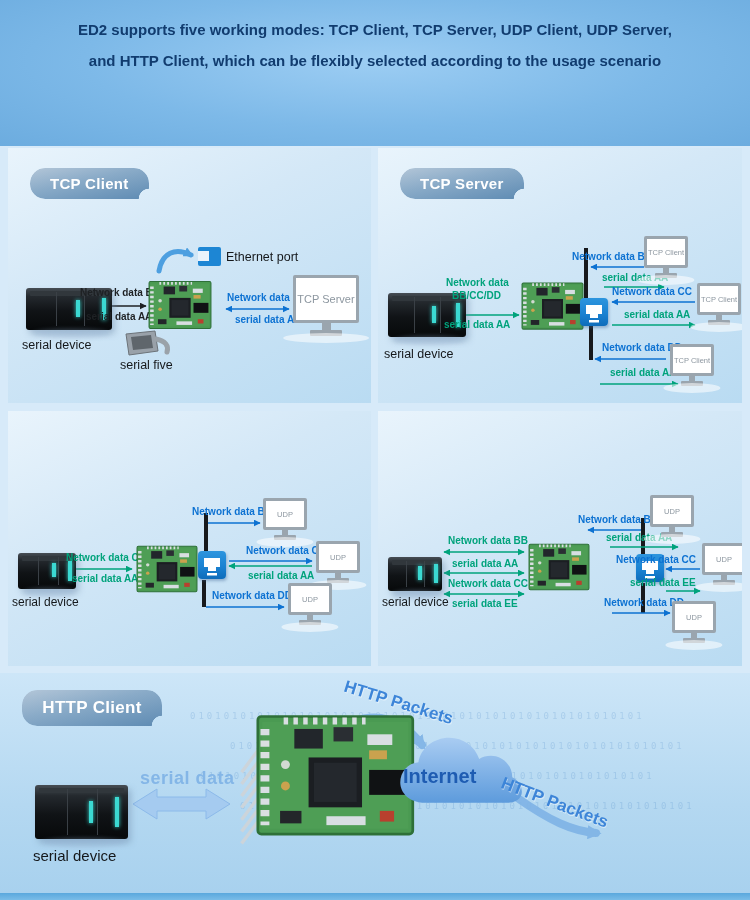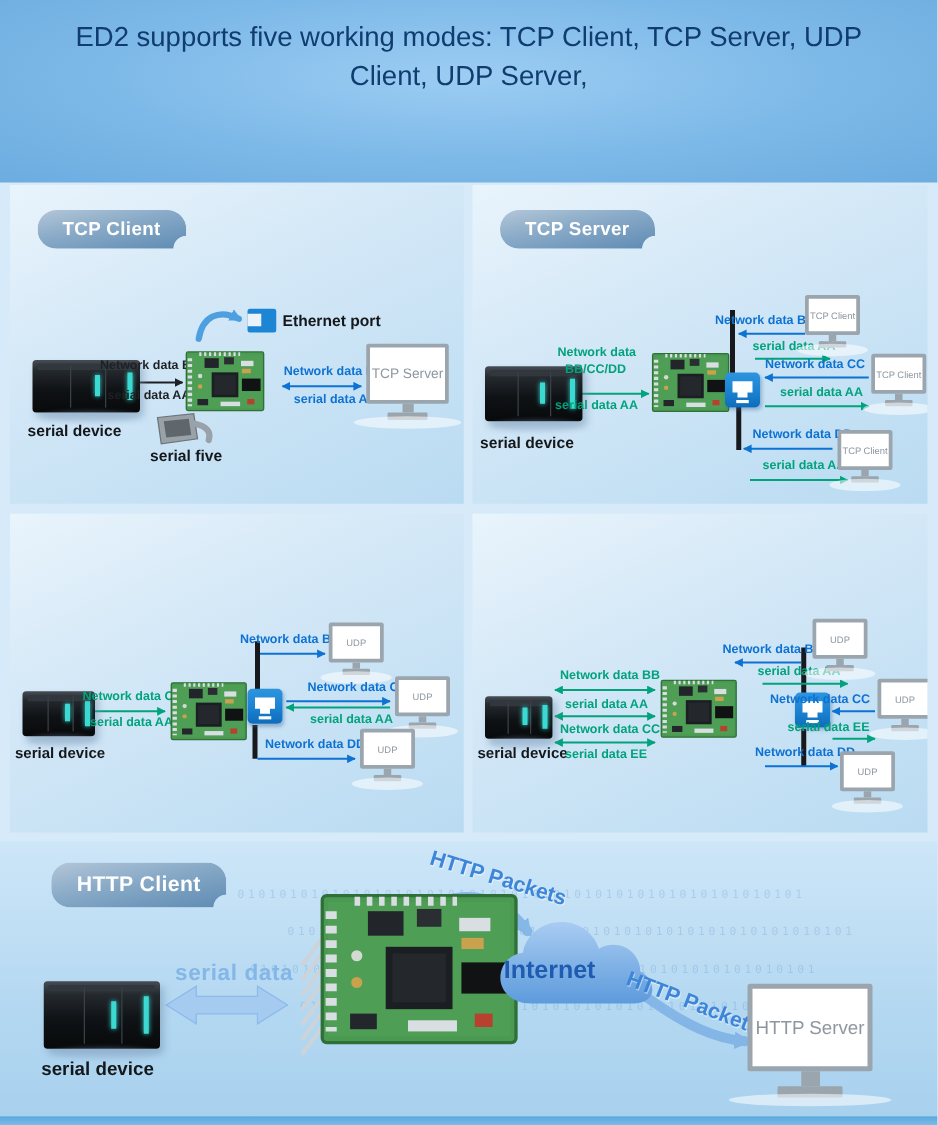--- a/index.html
+++ b/index.html
@@ -5,21 +5,21 @@
   html,body{margin:0;padding:0}
   body{width:750px;height:900px;overflow:hidden;position:relative;
        font-family:"Liberation Sans",sans-serif;background:#d7eaf9}
   .abs{position:absolute}
 
   
   .hdr{position:absolute;left:0;top:0;width:750px;height:146px;
        background:radial-gradient(ellipse at 50% 42%,#9ccdf3 0%,#7db9e8 55%,#6cacdf 100%);
        text-align:center}
   .hdr h1{margin:24px 0 0;font-size:34px;font-weight:bold;color:#1b3d7a;letter-spacing:.5px}
-  .hdr p{margin:14px 30px 16px;font-size:22px;line-height:31px;color:#113c6f;font-weight:400}
+  .hdr p{margin:14px 30px 16px;font-size:15px;line-height:31px;color:#113c6f;font-weight:700}
 
   
   .panel{position:absolute;overflow:hidden;
          background:linear-gradient(155deg,#e9f4fc 0%,#d4e8f7 38%,#b9dbf2 100%)}
   #p1{left:8px;  top:148px;width:363px;height:255px}
   #p2{left:378px;top:148px;width:364px;height:255px}
   #p3{left:8px;  top:411px;width:363px;height:255px}
   #p4{left:378px;top:411px;width:364px;height:255px}
   #p5{left:0;    top:673px;width:750px;height:220px;
       background:linear-gradient(180deg,#cde6f8 0%,#b4d8f1 60%,#a8d1ee 100%)}
@@ -33,21 +33,21 @@
          border-radius:15px 15px 3px 15px;
          -webkit-mask:radial-gradient(circle 11px at 100% 100%,transparent 10px,#000 10.6px);
          mask:radial-gradient(circle 11px at 100% 100%,transparent 10px,#000 10.6px);
          box-shadow:1px 2px 3px rgba(90,130,170,.35)}
 
   
   .lbl{position:absolute;font-weight:bold;font-size:10px;white-space:nowrap}
   .lbl.k{color:#1e2124}
   .lbl.b{color:#0d72d2}
   .lbl.g{color:#00a37c}
-  .caption{position:absolute;font-weight:bold;color:#15181b;white-space:nowrap}
+  .caption{position:absolute;font-weight:normal;color:#15181b;white-space:nowrap}
 
   
   .mon{position:absolute;text-align:center}
   .mon .scr{border:3px solid #9aa5ae;background:#fff;display:flex;align-items:center;justify-content:center;
             color:#8d97a0;border-radius:2px;font-weight:500}
   .mon .neck{background:#9aa5ae;margin:0 auto}
   .mon .foot{background:#9aa5ae;margin:0 auto;border-radius:1px}
   .mon::after{content:"";position:absolute;left:50%;transform:translateX(-50%);bottom:-7px;
               width:130%;height:10px;background:rgba(255,255,255,.55);border-radius:50%}
   .mon-sm .scr{width:38px;height:26px;font-size:7.5px}
@@ -111,20 +111,21 @@
     <g id="rj45">
       <path d="M6 7 h16 v9 h-4 v4 h-8 v-4 h-4 z" fill="#fff"></path>
       <rect x="9" y="22" width="10" height="2.5" fill="#fff"></rect>
     </g>
   </defs>
 </svg>
 
 <header class="hdr">
   <p>
     <span>ED2 supports five working modes: TCP Client, TCP Server, UDP Client, UDP Server,</span><br>
+    <span>and HTTP Client, which can be flexibly selected according to the usage scenario</span>
   </p>
 </header>
 
 <section class="panel" id="p1">
   <svg class="ov" width="363" height="255">
     <defs>
       <marker id="p1k" viewBox="0 0 10 10" refX="9" refY="5" markerWidth="7" markerHeight="7" markerUnits="userSpaceOnUse" orient="auto-start-reverse">
           <path d="M0 0L10 5L0 10z" fill="#1e2124"></path>
         </marker>
       <marker id="p1b" viewBox="0 0 10 10" refX="9" refY="5" markerWidth="7" markerHeight="7" markerUnits="userSpaceOnUse" orient="auto-start-reverse">
@@ -421,21 +422,21 @@
     <defs>
       <marker id="p5s" viewBox="0 0 10 10" refX="6" refY="5" markerWidth="14" markerHeight="14" markerUnits="userSpaceOnUse" orient="auto">
           <path d="M0 0L10 5L0 10z" fill="#7fb3e6"></path>
         </marker>
     </defs>
     <polygon points="133,131 157,116 157,124 206,124 206,116 230,131 206,146 206,138 157,138 157,146" fill="#a5cbf0" stroke="#8cbaea" stroke-width="1"></polygon>
     <path d="M333,60 C366,36 398,40 422,72" fill="none" stroke="#7fb3e6" stroke-width="8" stroke-linecap="round" marker-end="url(#p5s)" opacity=".9"></path>
     <path d="M516,124 C550,148 572,158 596,160" fill="none" stroke="#7fb3e6" stroke-width="8" stroke-linecap="round" marker-end="url(#p5s)" opacity=".9"></path>
   </svg>
 
-  <div class="badge" style="left:41px;top:17px;min-width:100px;height:36px;font-size:17px">
+  <div class="badge" style="left:22px;top:17px;min-width:100px;height:36px;font-size:17px">
     <span>HTTP Client</span>
   </div>
 
   <div class="sdev" style="left:35px;top:112px;width:93px;height:54px">
     <i class="top"></i>
       <i class="seam" style="left:32px"></i>
       <i class="seam" style="left:62px"></i>
     <i class="led" style="left:54px;top:16px;height:22px"></i>
     <i class="led" style="left:80px;top:12px;height:30px"></i>
   </div>
@@ -465,22 +466,15 @@
           <stop offset="1" stop-color="#5d9bdc"></stop>
       </linearGradient>
     </defs>
     <path d="M27 66 C13 66 4 57 4 47 C4 37 11 29 21 28 C23 15 35 5 50 5 C63 5 74 13 78 25
              C81 23 85 22 89 22 C100 22 109 31 109 42 C115 45 118 50 118 56 C118 62 112 66 105 66 Z" fill="url(#cg)"></path>
   </svg>
   <span class="cloudlbl" style="left:403px;top:92px">Internet</span>
 
   <span class="pkt" style="left:498px;top:120px;transform:rotate(21deg)">HTTP Packets</span>
 
-  <div class="mon mon-lg" style="left:598px;top:114px">
-    <div class="scr">
-        <span>HTTP Server</span>
-      </div>
-    <div class="neck"></div>
-      <div class="foot"></div>
-  </div>
 </section>
 
 <div class="strip"></div>
 
 </body></html>

